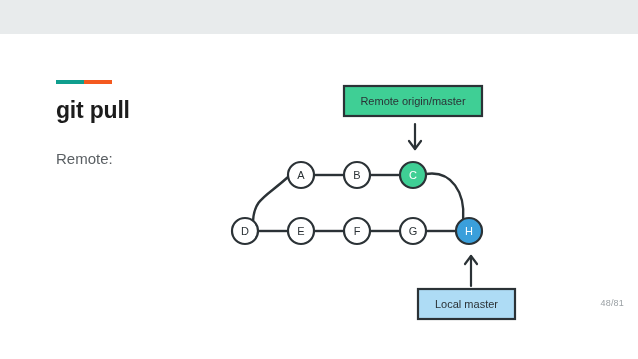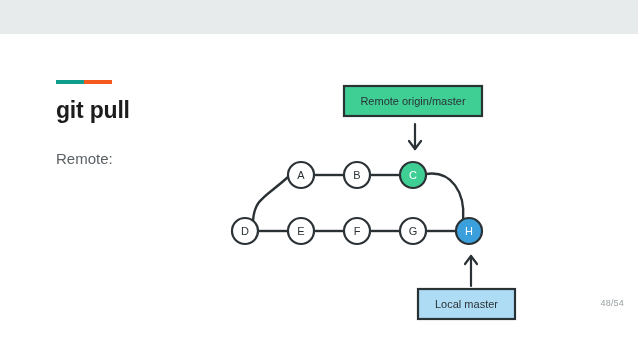--- a/index.html
+++ b/index.html
@@ -169,15 +169,15 @@
           <circle cx="413" cy="231" r="13" fill="#ffffff" stroke="#2b3236" stroke-width="2.2"></circle>
           <text x="413" y="235" text-anchor="middle" fill="#2b3236" class="node-label">G</text>
         </g>
         <g>
           <circle cx="469" cy="231" r="13" fill="#3a9fdb" stroke="#2b3236" stroke-width="2.2"></circle>
           <text x="469" y="235" text-anchor="middle" fill="#ffffff" class="node-label">H</text>
         </g>
       </g>
   </svg>
 
-  <div class="page-counter">48/54</div>
+  <div class="page-counter">48/81</div>
 
 </div>
 
 </body></html>

